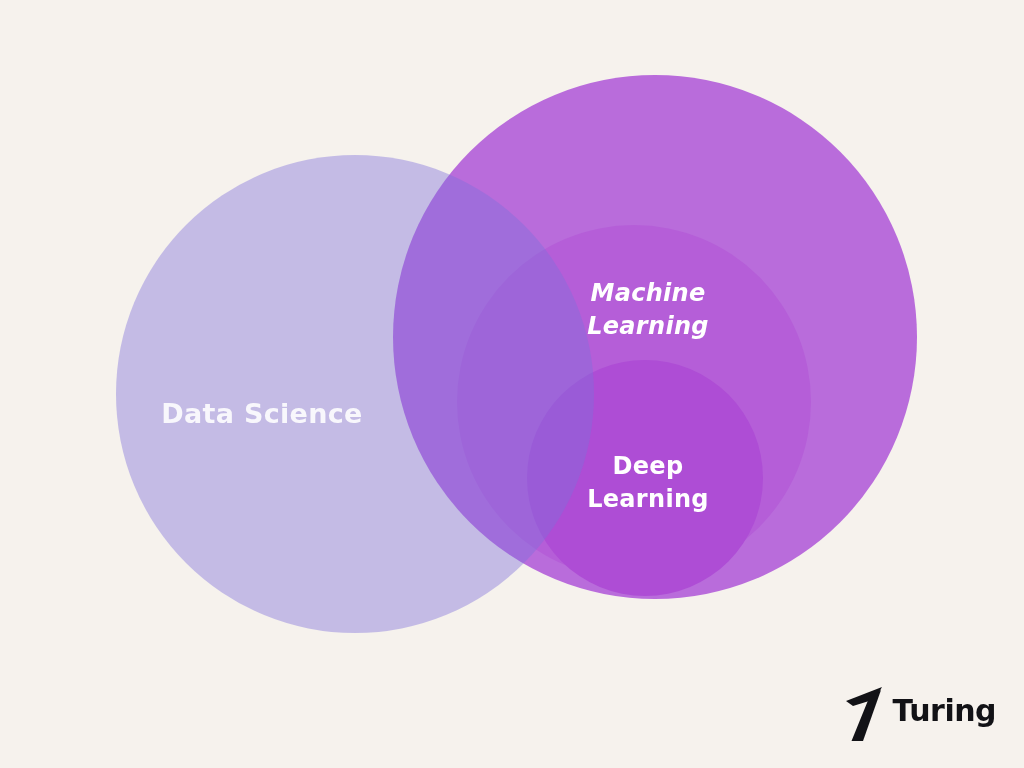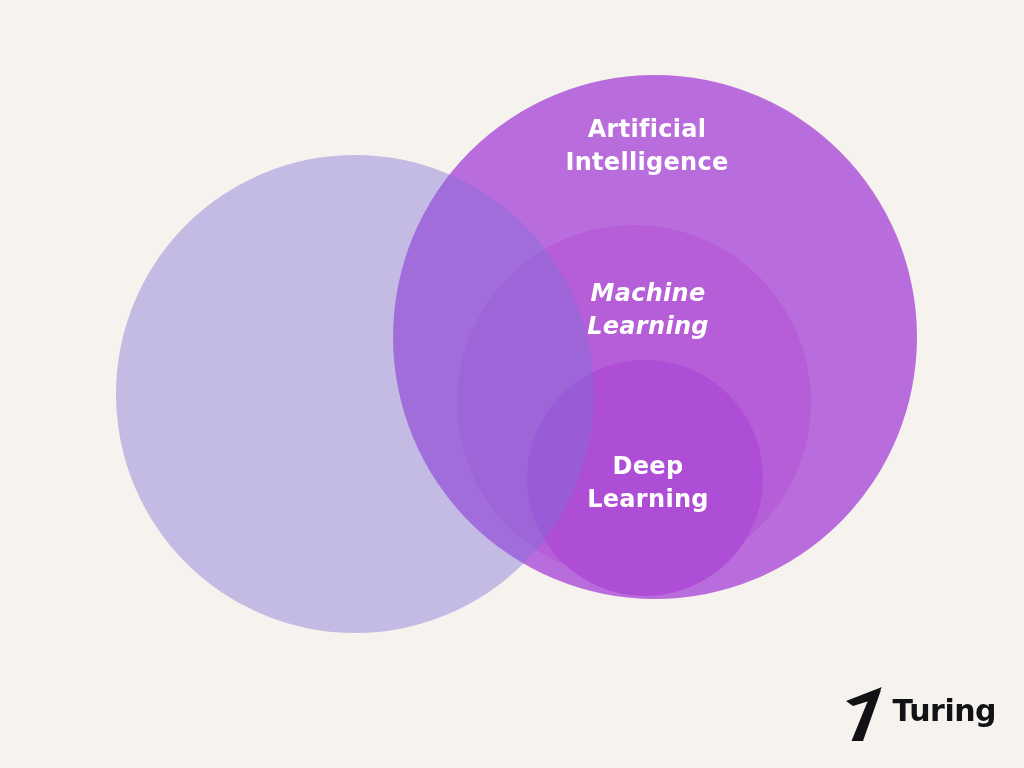--- a/index.html
+++ b/index.html
@@ -63,29 +63,28 @@
 
 <div id="canvas">
 
   <svg id="venn-svg" width="1024" height="768" viewBox="0 0 1024 768">
     <circle cx="655" cy="337" r="262" fill="#b96cdb"></circle>
     <circle cx="634" cy="402" r="177" fill="#b55ed8"></circle>
     <circle cx="645" cy="478" r="118" fill="#ae4dd5"></circle>
     <circle cx="355" cy="394" r="239" fill="rgba(127,113,220,0.42)"></circle>
   </svg>
 
-  <div class="venn-label" style="left:647px; top:146px;">Artificial
-Intelligence</div>
 
   <div class="venn-label" style="left:648px; top:310px;font-style:italic;">Machine
 Learning</div>
 
   <div class="venn-label" style="left:648px; top:483px;">Deep
 Learning</div>
 
+  <div class="venn-label ds" style="left:262px; top:414px;">Data Science</div>
 
   <div id="brand-logo">
     <svg class="mark" viewBox="0 0 40 58">
       <g fill="#121216">
         <path d="M2 17 L38 3 L31.5 15 L9 22 Z"></path>
         <path d="M37 6 L19 57 L7.5 57 L25 14 Z"></path>
       </g>
     </svg>
     <div class="wordmark">Turing</div>
   </div>

